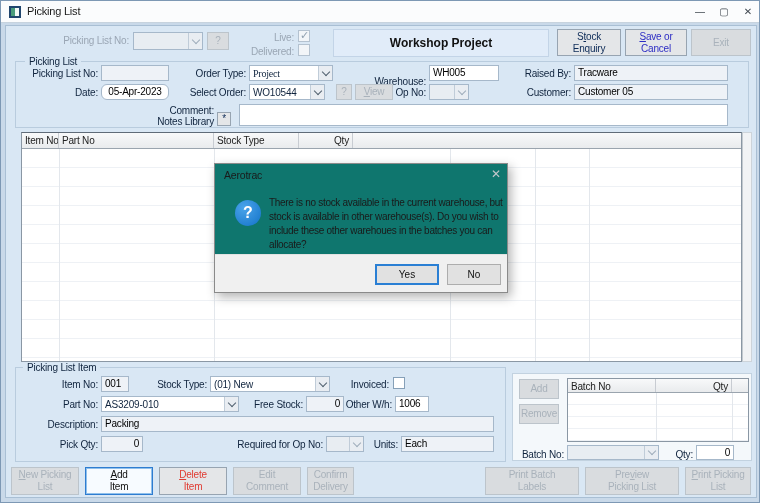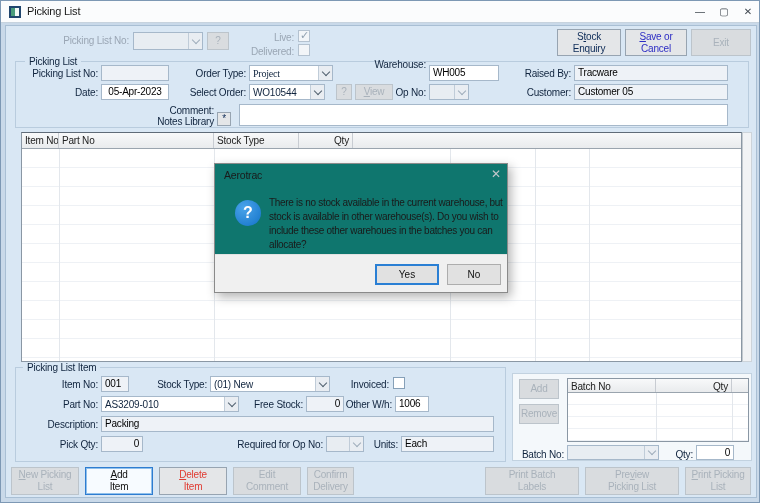--- a/index.html
+++ b/index.html
@@ -18,21 +18,21 @@
   .wbtn{position:absolute;top:3px;width:18px;height:16px;text-align:center;font-size:10px;color:#404850;line-height:16px;}
   
   .content{position:absolute;left:4px;top:24px;width:752px;height:473px;background:#d9e7f4;border:1px solid #a9bfd4;}
   
   .lbl{position:absolute;font-size:10px;color:#10243e;text-align:right;letter-spacing:-0.2px;white-space:nowrap;line-height:11px;}
   .lbl.dis{color:#9aa6b4;}
   
   .fld{position:absolute;background:#fff;border:1px solid #a6b8ca;font-size:10px;color:#000;padding:1px 3px;line-height:12px;white-space:nowrap;overflow:hidden;letter-spacing:-0.2px;}
   .fld.ro{background:#eef2f7;}
   .fld.num{text-align:right;}
-  .fld.ctr{text-align:center;}
+  .fld.ctr{text-align:center;border-radius:6px;}
   
   .combo{position:absolute;background:#fff;border:1px solid #a6b8ca;font-size:10px;display:flex;align-items:center;letter-spacing:-0.2px;}
   .combo .txt{flex:1;padding:0 3px;overflow:hidden;white-space:nowrap;}
   .combo .arr{width:14px;align-self:stretch;background:#e9edf2;border-left:1px solid #c0ccd8;display:flex;align-items:center;justify-content:center;}
   .combo .arr::after{content:"";width:5px;height:5px;border-right:1px solid #51616f;border-bottom:1px solid #51616f;transform:rotate(45deg);margin-top:-3px;}
   .combo.dis{background:#e8edf2;}
   .combo.dis .arr::after{border-color:#9fadbb;}
   
   .cb{position:absolute;width:12px;height:12px;background:#fff;border:1px solid #86a0b8;}
   .cb.dis{background:#f2f5f8;border-color:#b4c2d0;}
@@ -86,20 +86,23 @@
   <div class="combo dis" style="left:132px;top:31px;width:70px;height:18px;">
     <span class="txt"></span>
       <span class="arr"></span>
   </div>
   <div class="btn dis" style="left:206px;top:31px;width:22px;height:18px;">?</div>
   <div class="lbl dis" style="left:243px;top:31px;width:50px;">Live:</div>
   <div class="cb dis checked" style="left:297px;top:29px;"></div>
   <div class="lbl dis" style="left:233px;top:45px;width:60px;">Delivered:</div>
   <div class="cb dis" style="left:297px;top:43px;"></div>
 
+  <div class="abs" style="left:332px;top:28px;width:216px;height:28px;background:#e1ecf9;border:1px solid #c3d4e7;display:flex;align-items:center;justify-content:center;">
+    <span style="font-size:12px;font-weight:bold;color:#111;">Workshop Project</span>
+  </div>
 
   <div class="btn" style="left:556px;top:28px;width:64px;height:27px;">
     <span>S<u>t</u>ock</span>
     <span>Enquiry</span>
   </div>
   <div class="btn" style="left:624px;top:28px;width:62px;height:27px;color:#2d2dc4;">
     <span><u>S</u>ave or</span>
     <span>Cancel</span>
   </div>
   <div class="btn dis" style="left:690px;top:28px;width:60px;height:27px;">
@@ -109,21 +112,21 @@
   <div class="grp" style="left:14px;top:60px;width:734px;height:67px;"></div>
   <div class="cap" style="left:24px;top:55px;">Picking List</div>
 
   <div class="lbl" style="left:20px;top:67px;width:77px;">Picking List No:</div>
   <div class="fld ro" style="left:100px;top:64px;width:68px;height:16px;"></div>
   <div class="lbl" style="left:165px;top:67px;width:80px;">Order Type:</div>
   <div class="combo" style="left:248px;top:64px;width:84px;height:16px;font-family:Liberation Serif, serif;">
     <span class="txt">Project</span>
       <span class="arr"></span>
   </div>
-  <div class="lbl" style="left:355px;top:58px;width:70px;">Warehouse:</div>
+  <div class="lbl" style="left:355px;top:75px;width:70px;">Warehouse:</div>
   <div class="fld" style="left:428px;top:64px;width:70px;height:16px;">WH005</div>
   <div class="lbl" style="left:500px;top:67px;width:70px;">Raised By:</div>
   <div class="fld ro" style="left:573px;top:64px;width:154px;height:16px;">Tracware</div>
 
   <div class="lbl" style="left:47px;top:86px;width:50px;">Date:</div>
   <div class="fld ctr" style="left:100px;top:83px;width:68px;height:16px;">05-Apr-2023</div>
   <div class="lbl" style="left:160px;top:86px;width:85px;">Select Order:</div>
   <div class="combo" style="left:248px;top:83px;width:76px;height:16px;">
     <span class="txt">WO10544</span>
       <span class="arr"></span>

